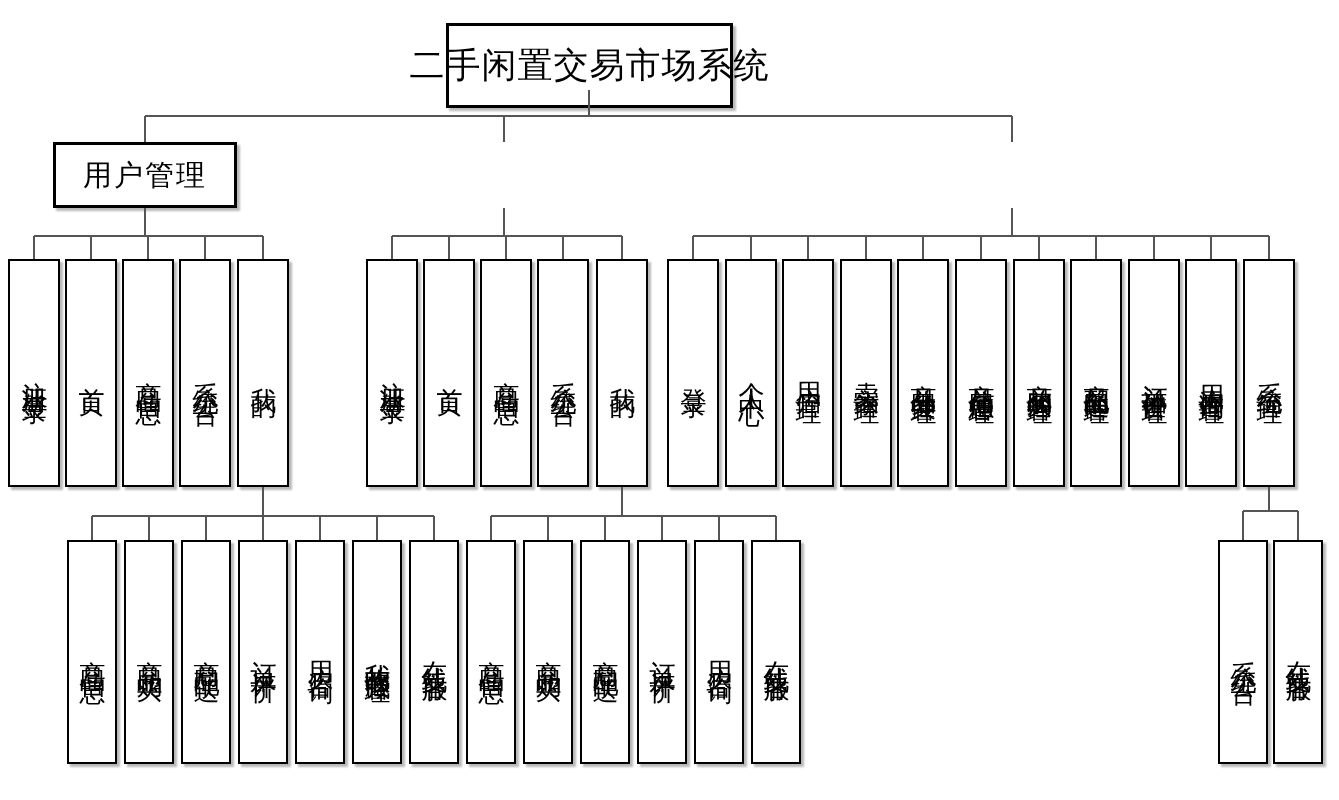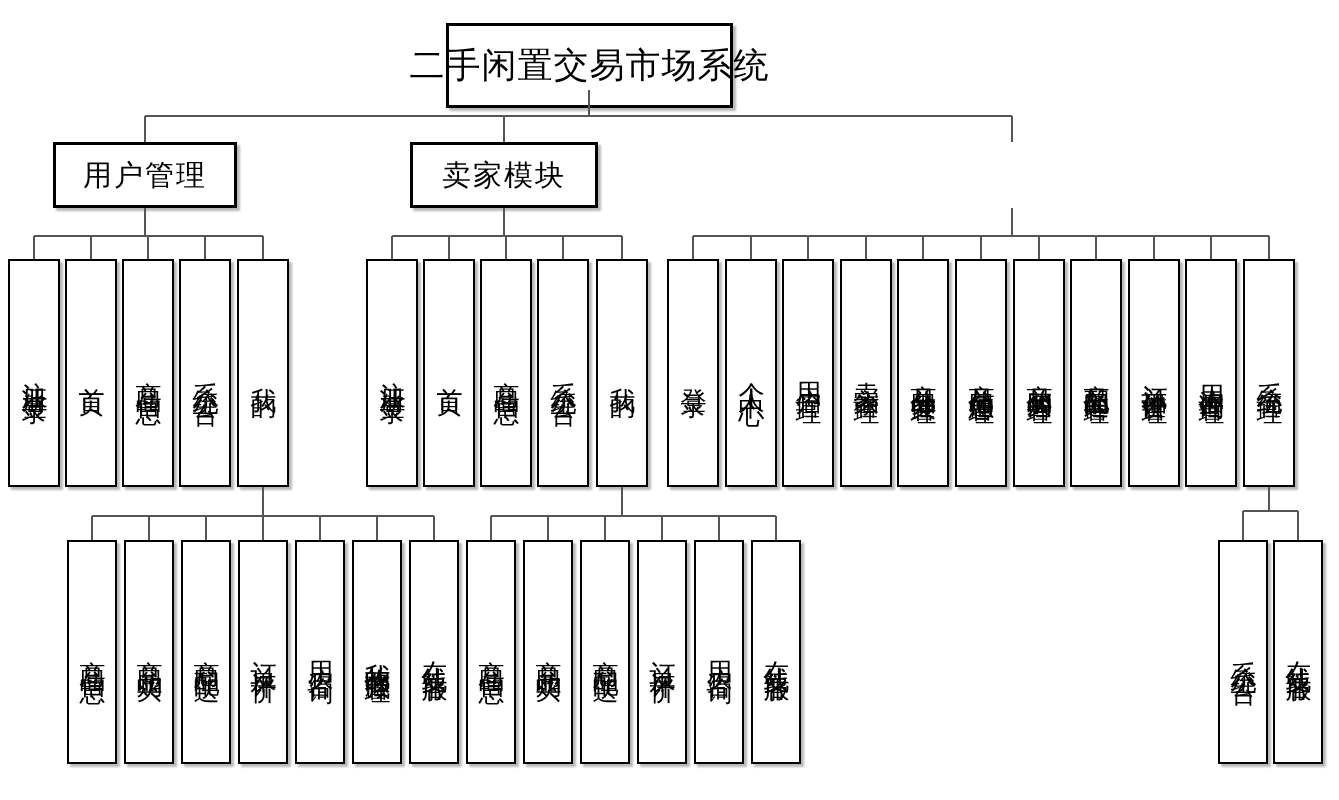--- a/index.html
+++ b/index.html
@@ -47,21 +47,20 @@
   }
 </style>
 </head>
 <body>
 
 <div id="canvas">
   <div class="node h-node root-node">二手闲置交易市场系统</div>
 
   <div class="node h-node module-node m0">用户管理</div>
 
-  <div class="node h-node module-node m1">卖家模块</div>
 
 
   <div id="generated">
       <div class="line" style="left: 588px; top: 90px; width: 2px; height: 26px;"></div>
       <div class="line" style="left: 145px; top: 115px; width: 867px; height: 2px;"></div>
       <div class="line" style="left: 144px; top: 116px; width: 2px; height: 26px;"></div>
       <div class="line" style="left: 503px; top: 116px; width: 2px; height: 26px;"></div>
       <div class="line" style="left: 1011px; top: 116px; width: 2px; height: 26px;"></div>
       <div class="line" style="left: 144px; top: 208px; width: 2px; height: 28px;"></div>
       <div class="line" style="left: 34px; top: 235px; width: 229px; height: 2px;"></div>

